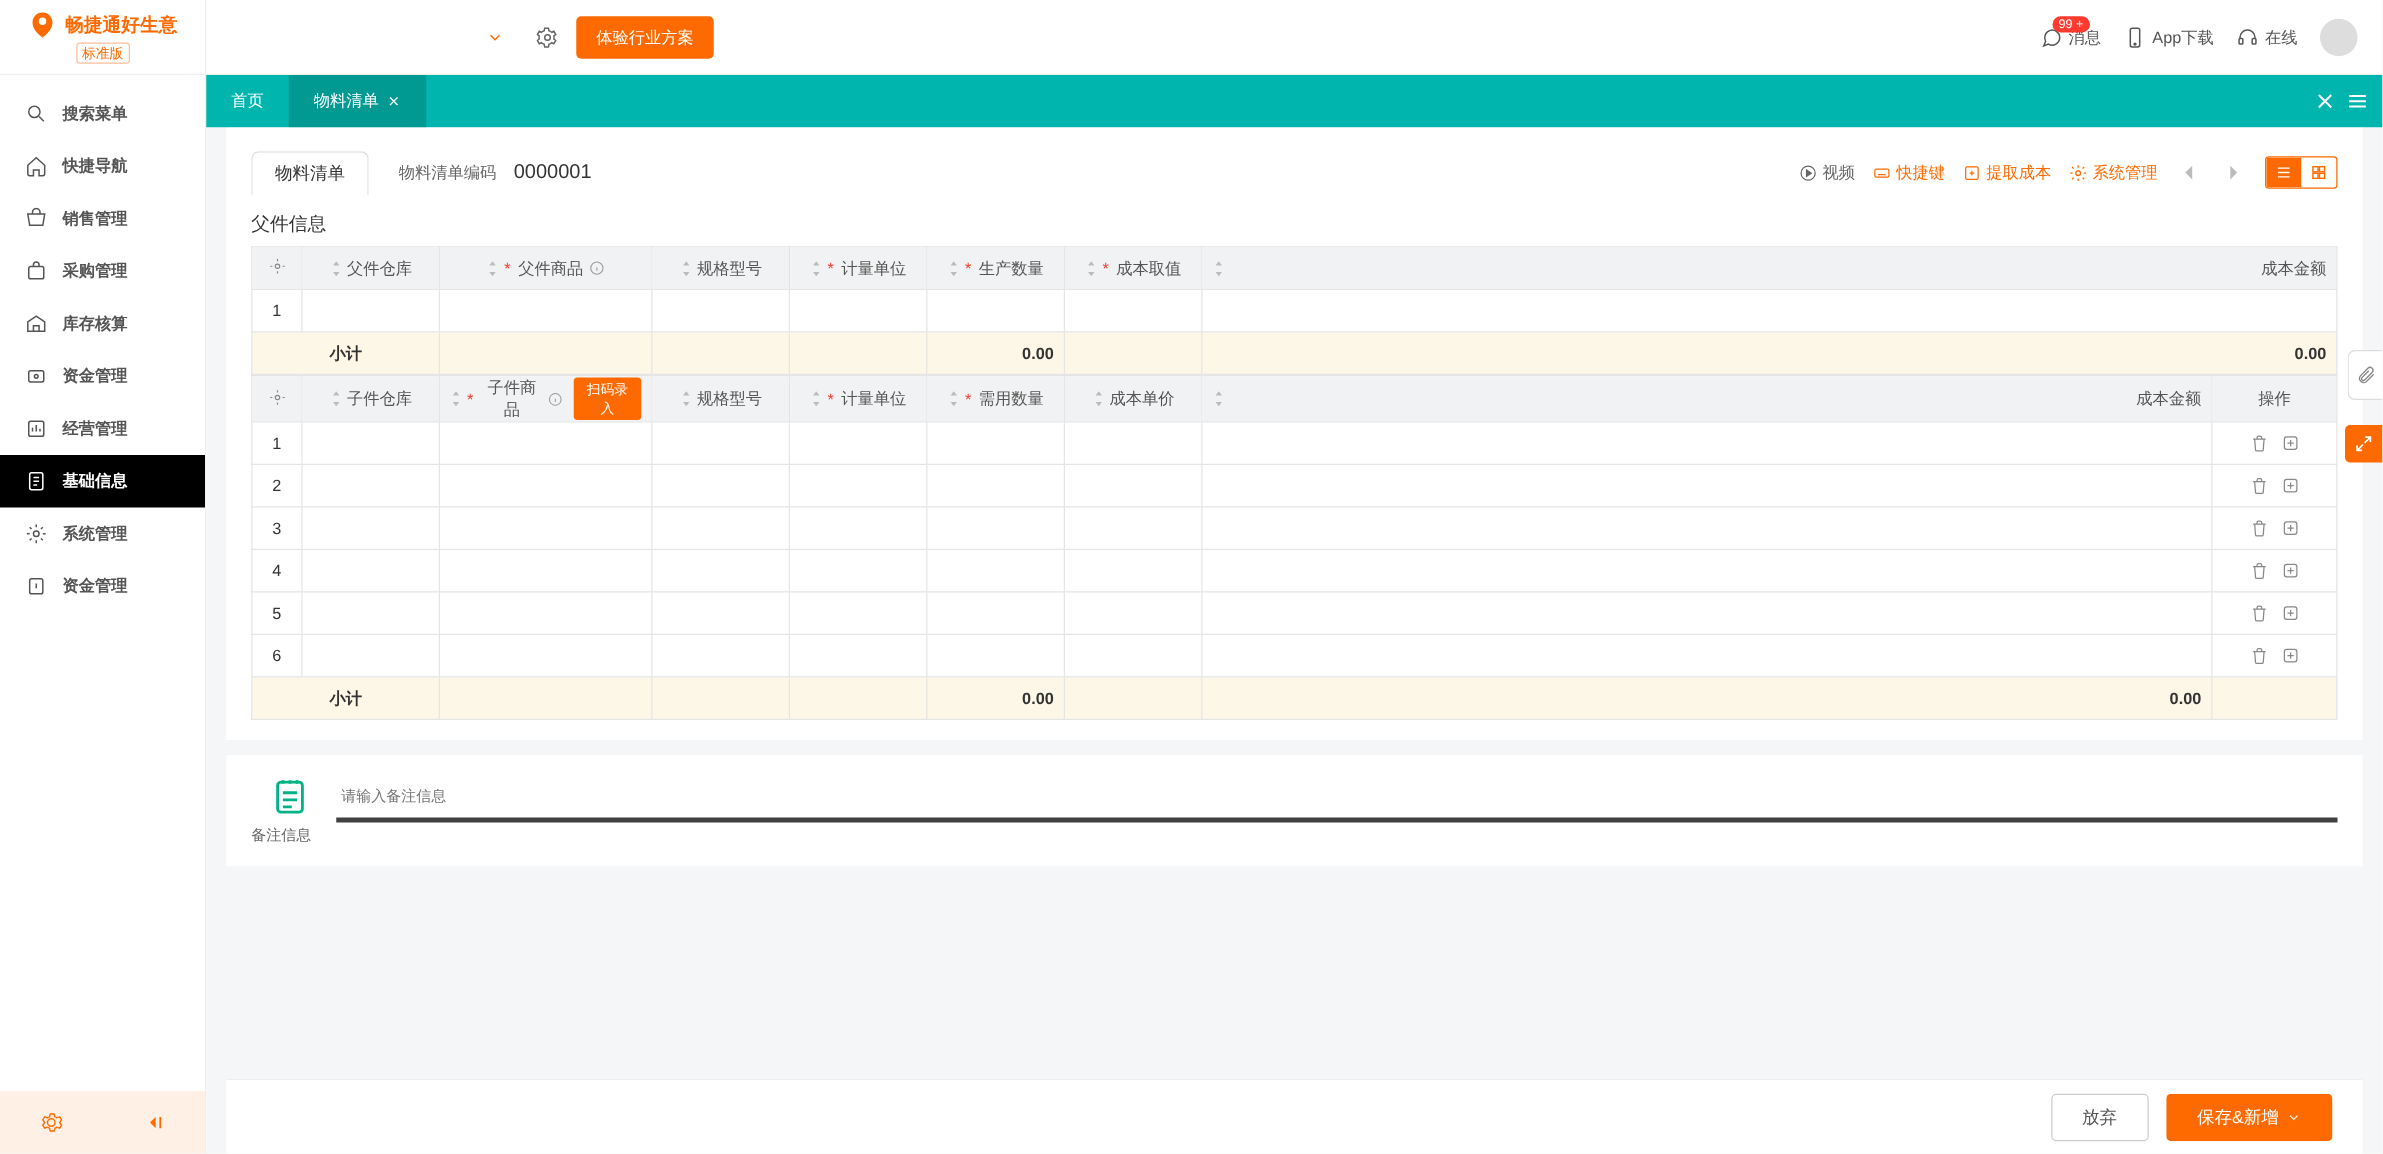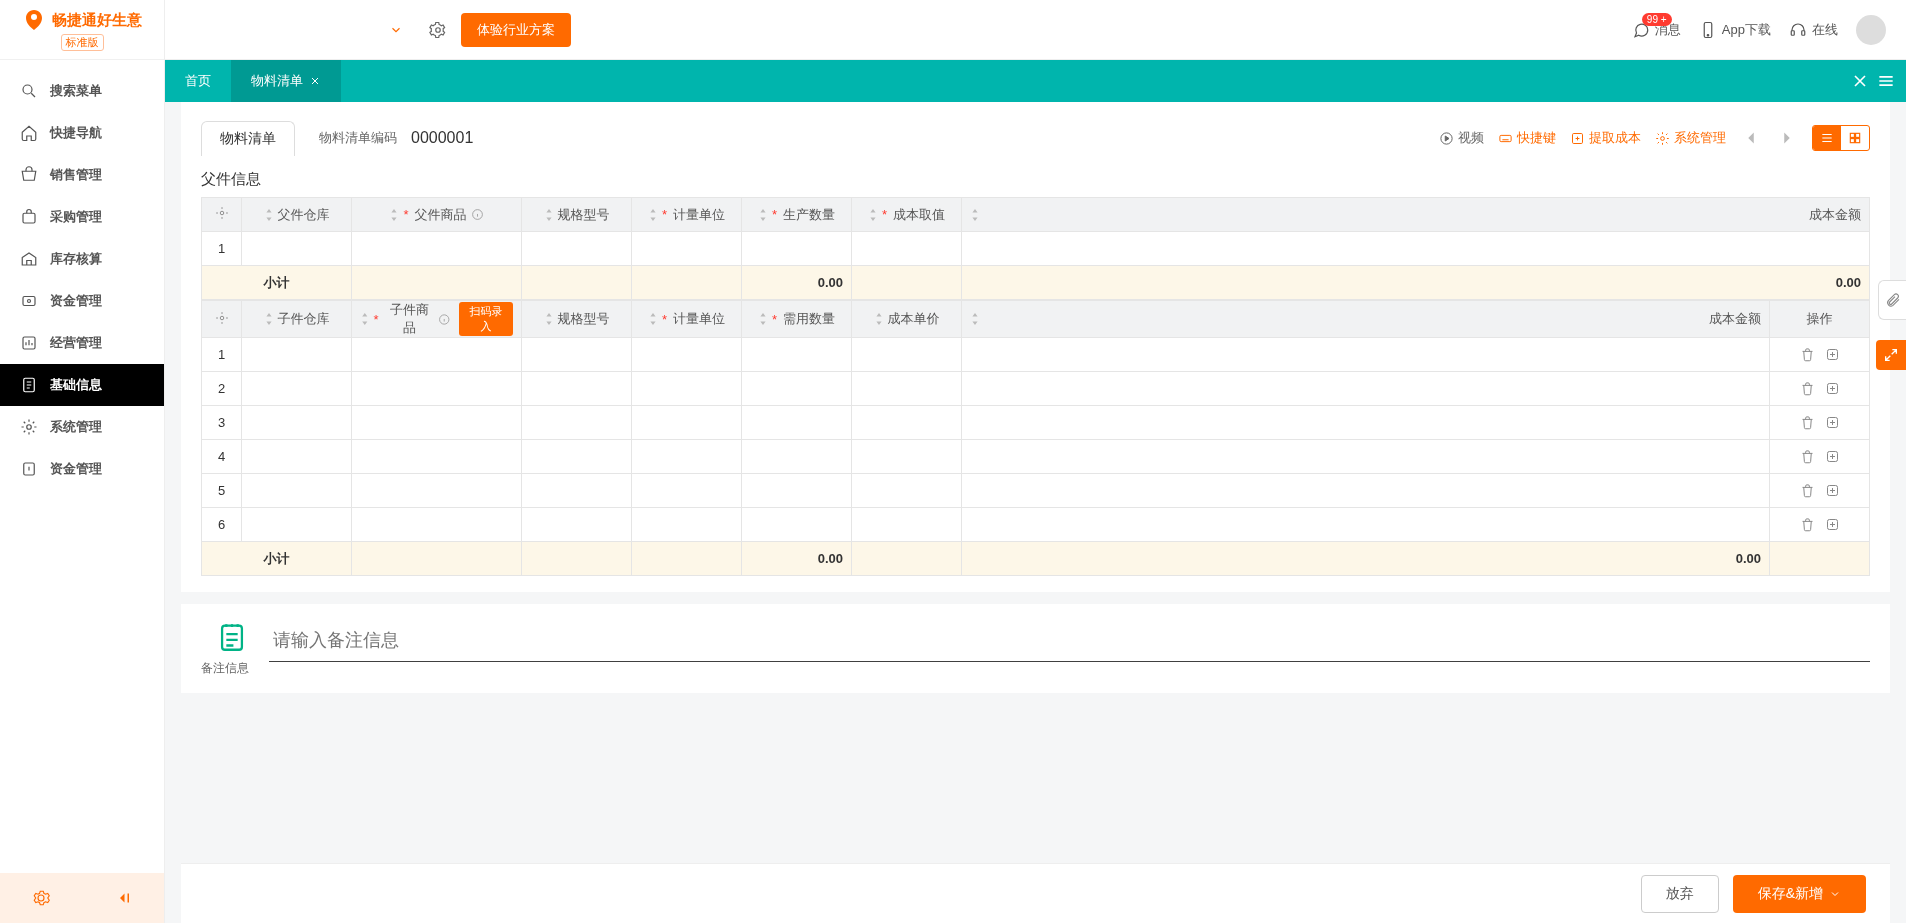--- a/index.html
+++ b/index.html
@@ -80,21 +80,21 @@
 .row-action-icon { width: 15px; height: 15px; color: #888; cursor: pointer; }
 .col-gear { width: 40px; }
 .col-ops { width: 100px; }
 .align-right { text-align: right !important; padding-right: 14px; }
 
 
 .remark-card { background: #fff; margin-top: 12px; padding: 16px 20px; display: flex; gap: 20px; align-items: flex-start; }
 .remark-left { display: flex; flex-direction: column; align-items: flex-end; gap: 6px; }
 .remark-icon { width: 34px; height: 34px; color: #00b386; }
 .remark-label { font-size: 12px; color: #666; }
-.remark-input { flex: 1; border: none; border-bottom: 1px solid #404040; padding: 10px 4px; font-size: 18px; outline: none; background: transparent; }
+.remark-input { flex: 1; border: none; border-bottom: 4px solid #404040; padding: 10px 4px; font-size: 12px; outline: none; background: transparent; }
 
 
 .page-footer { height: 60px; display: flex; align-items: center; justify-content: flex-end; gap: 14px; padding: 0 24px; background: #fff; border-top: 1px solid #eee; margin-top: auto; }
 .btn { padding: 9px 24px; border-radius: 4px; font-size: 14px; cursor: pointer; border: 1px solid transparent; display: flex; align-items: center; gap: 6px; }
 .btn-default { background: #fff; border-color: #ccc; color: #555; }
 .btn-primary { background: #ff6a00; color: #fff; }
 
 
 .side-clip { position: absolute; right: 0; top: 280px; width: 28px; height: 40px; background: #fff; border: 1px solid #ddd; border-right: none; border-radius: 6px 0 0 6px; display: flex; align-items: center; justify-content: center; cursor: pointer; }
 .side-expand { position: absolute; right: 0; top: 340px; width: 30px; height: 30px; background: #ff6a00; display: flex; align-items: center; justify-content: center; cursor: pointer; color: #fff; border-radius: 4px 0 0 4px; }

